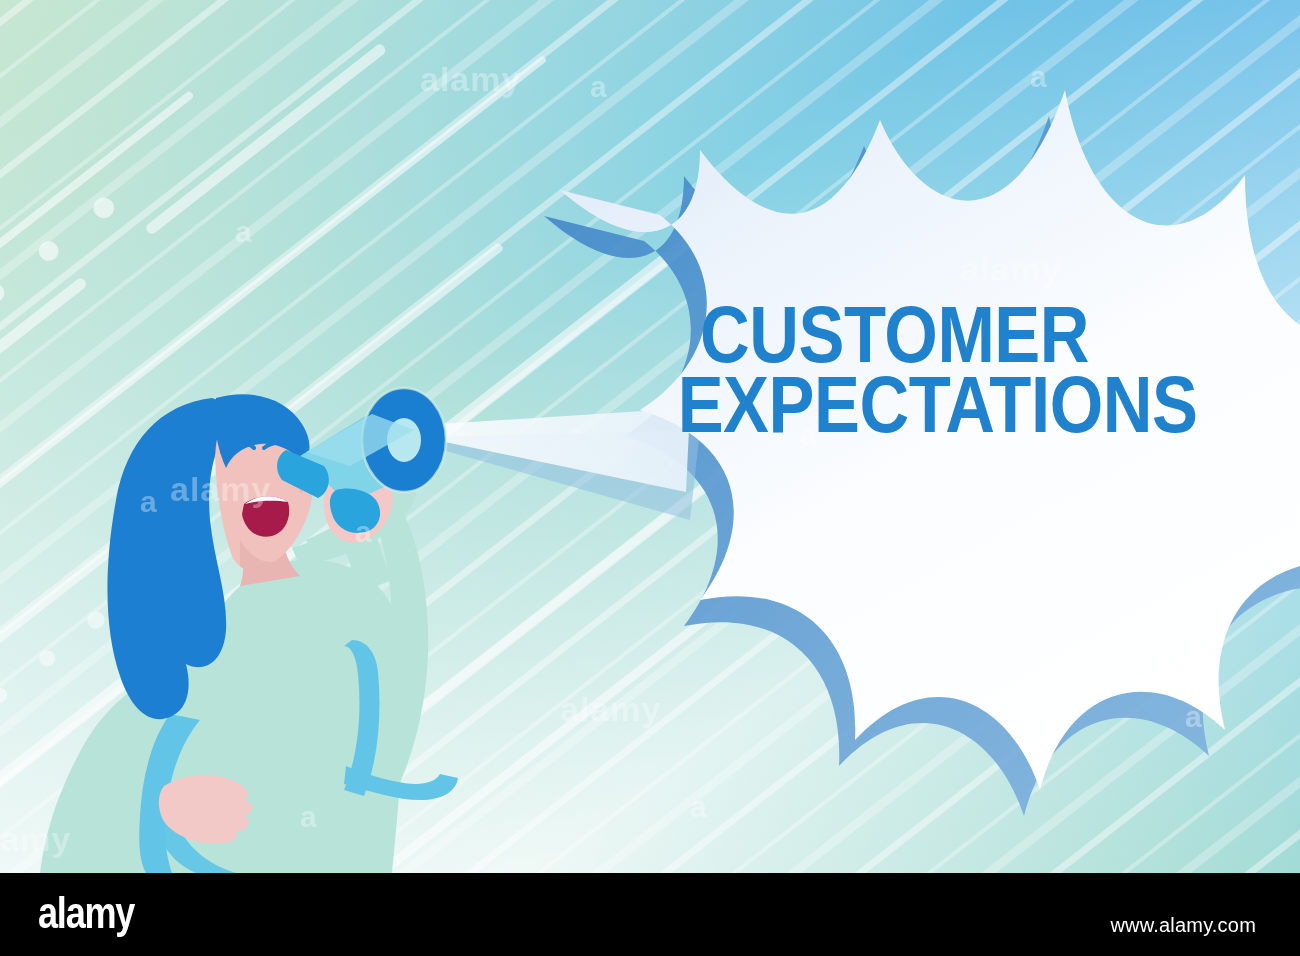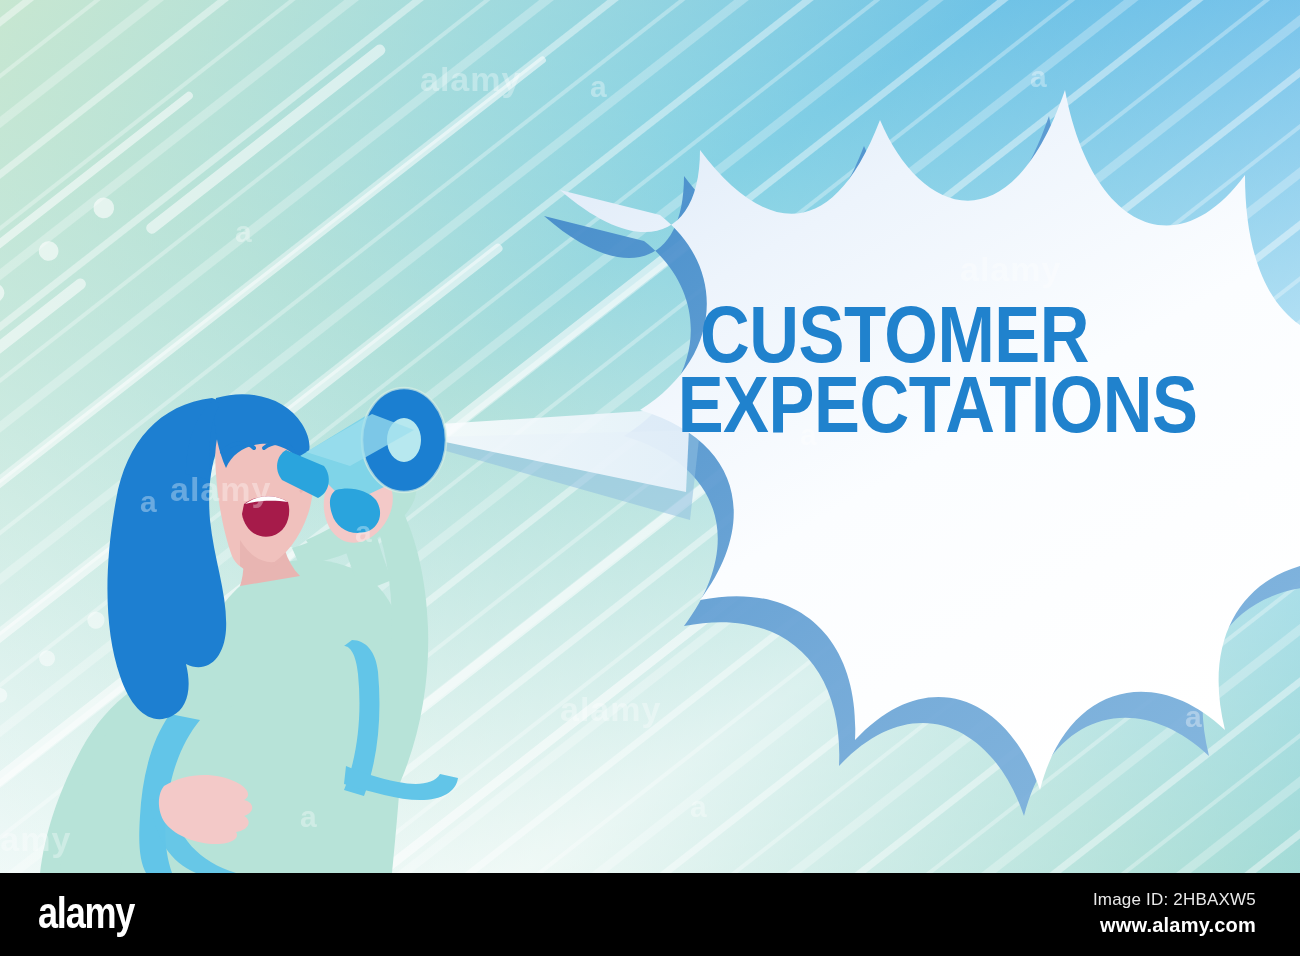--- a/index.html
+++ b/index.html
@@ -54,21 +54,21 @@
   }
   #imgid{
     position:absolute;right:44px;top:890px;
     font-family:"Liberation Sans",sans-serif;
     font-size:17px;color:#e9e9e9;letter-spacing:.2px;
     text-align:right;width:300px;
   }
   #wwwalamy{
     position:absolute;right:44px;top:914px;
     font-family:"Liberation Sans",sans-serif;
-    font-weight:700;font-size:20px;color:#fff;letter-spacing:.2px;
+    font-weight:400;font-size:20px;color:#fff;letter-spacing:.2px;
     text-align:right;width:300px;
   }
 </style>
 </head>
 <body>
 
 <div id="stage">
 
   <div id="art">
     <svg viewBox="0 0 1300 873" preserveAspectRatio="none" xmlns="http://www.w3.org/2000/svg">
@@ -404,16 +404,15 @@
     <div class="wma" style="left:800px;top:418px;">a</div>
     <div class="wma" style="left:1235px;top:480px;">a</div>
     <div class="wma" style="left:1185px;top:700px;">a</div>
     <div class="wma" style="left:235px;top:215px;">a</div>
     <div class="wma" style="left:690px;top:790px;">a</div>
     <div class="wma" style="left:300px;top:800px;">a</div>
   </div>
 
   <div id="bar"></div>
   <div id="alamyLogo">alamy</div>
-  <div id="imgid">Image ID: 2HBAXW5</div>
   <div id="wwwalamy">www.alamy.com</div>
 
 </div>
 
 </body></html>

